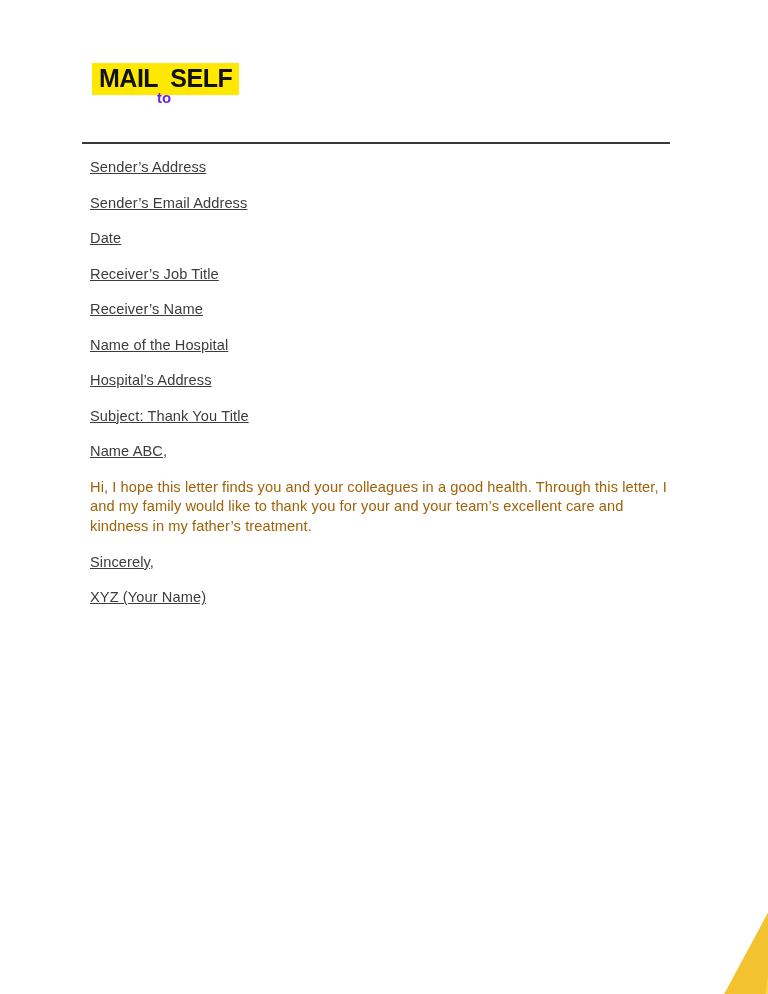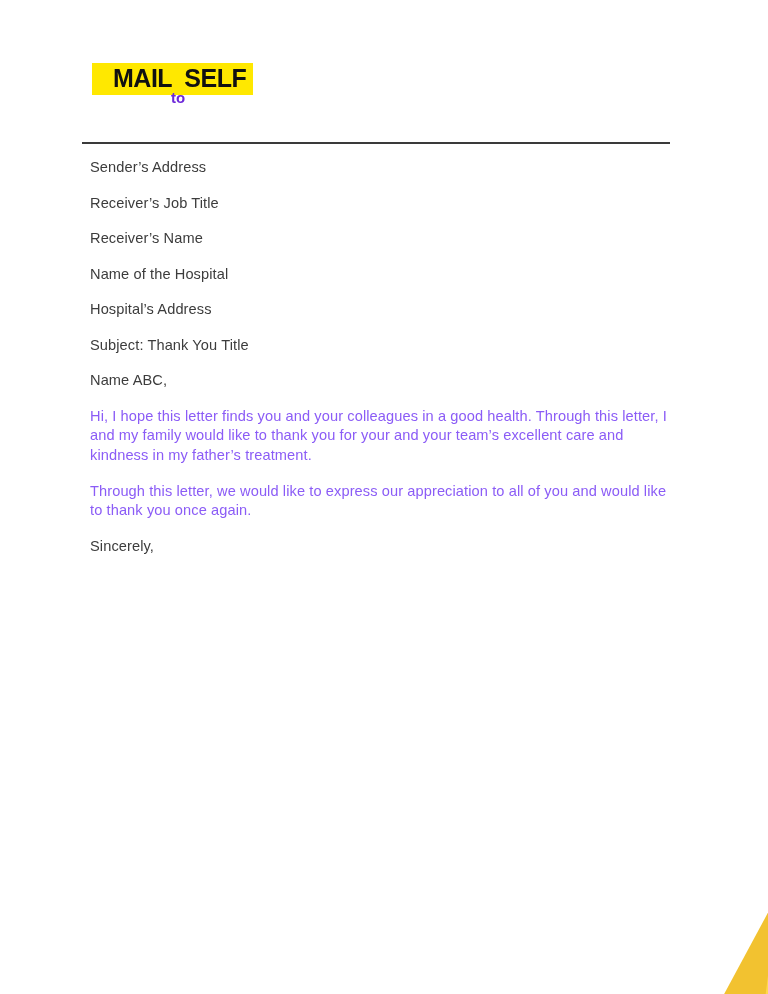--- a/index.html
+++ b/index.html
@@ -22,21 +22,21 @@
   
   .logo-wrap {
     position: absolute;
     left: 92px;
     top: 63px;
   }
   .logo-badge {
     display: inline-flex;
     align-items: baseline;
     background: #FFE800;
-    padding: 3px 7px 4px 21px;
+    padding: 3px 7px 4px 7px;
     line-height: 1;
   }
   .logo-main {
     font-family: "Liberation Sans", sans-serif;
     font-weight: bold;
     font-size: 25px;
     letter-spacing: -0.5px;
     color: #111111;
   }
   .logo-mid {
@@ -65,25 +65,26 @@
     left: 90px;
     top: 158px;
     width: 590px;
   }
   .line {
     font-size: 14.6px;
     line-height: 19px;
     color: #3c3c3c;
     margin: 0 0 16.5px 0;
     letter-spacing: 0.1px;
+    text-decoration: underline;
   }
   .para {
     font-size: 14.6px;
     line-height: 19.6px;
-    color: #8b5cf6;
+    color: #a16207;
     margin: 0 0 16.5px 0;
     letter-spacing: 0.1px;
     text-align: left;
   }
   .para:last-child,
   .line:last-child {
     margin-bottom: 0;
   }
 
   
@@ -107,32 +108,34 @@
         <span class="logo-mid">to</span>
         <span class="logo-main">SELF</span>
     </span>
   </div>
 
   <div class="divider"></div>
 
   <div class="letter">
 
     <p class="line">Sender’s Address</p>
+    <p class="line">Sender’s Email Address</p>
+    <p class="line">Date</p>
     <p class="line">Receiver’s Job Title</p>
     <p class="line">Receiver’s Name</p>
     <p class="line">Name of the Hospital</p>
     <p class="line">Hospital’s Address</p>
     <p class="line">Subject: Thank You Title</p>
 
     <p class="line">Name ABC,</p>
 
     <p class="para">Hi, I hope this letter finds you and your colleagues in a good health. Through this letter, I and my family would like to thank you for your and your team’s excellent care and kindness in my father’s treatment.</p>
-    <p class="para">Through this letter, we would like to express our appreciation to all of you and would like to thank you once again.</p>
 
     <p class="line">Sincerely,</p>
+    <p class="line">XYZ (Your Name)</p>
 
   </div>
 
   <svg class="corner-accent" viewBox="0 0 120 130" preserveAspectRatio="none" aria-hidden="true">
     <polygon points="112,0 120,130 42,130" fill="#F2C230"></polygon>
     <polygon points="112,0 120,130 96,130" fill="#FFD84D"></polygon>
   </svg>
 
 </div>
 

